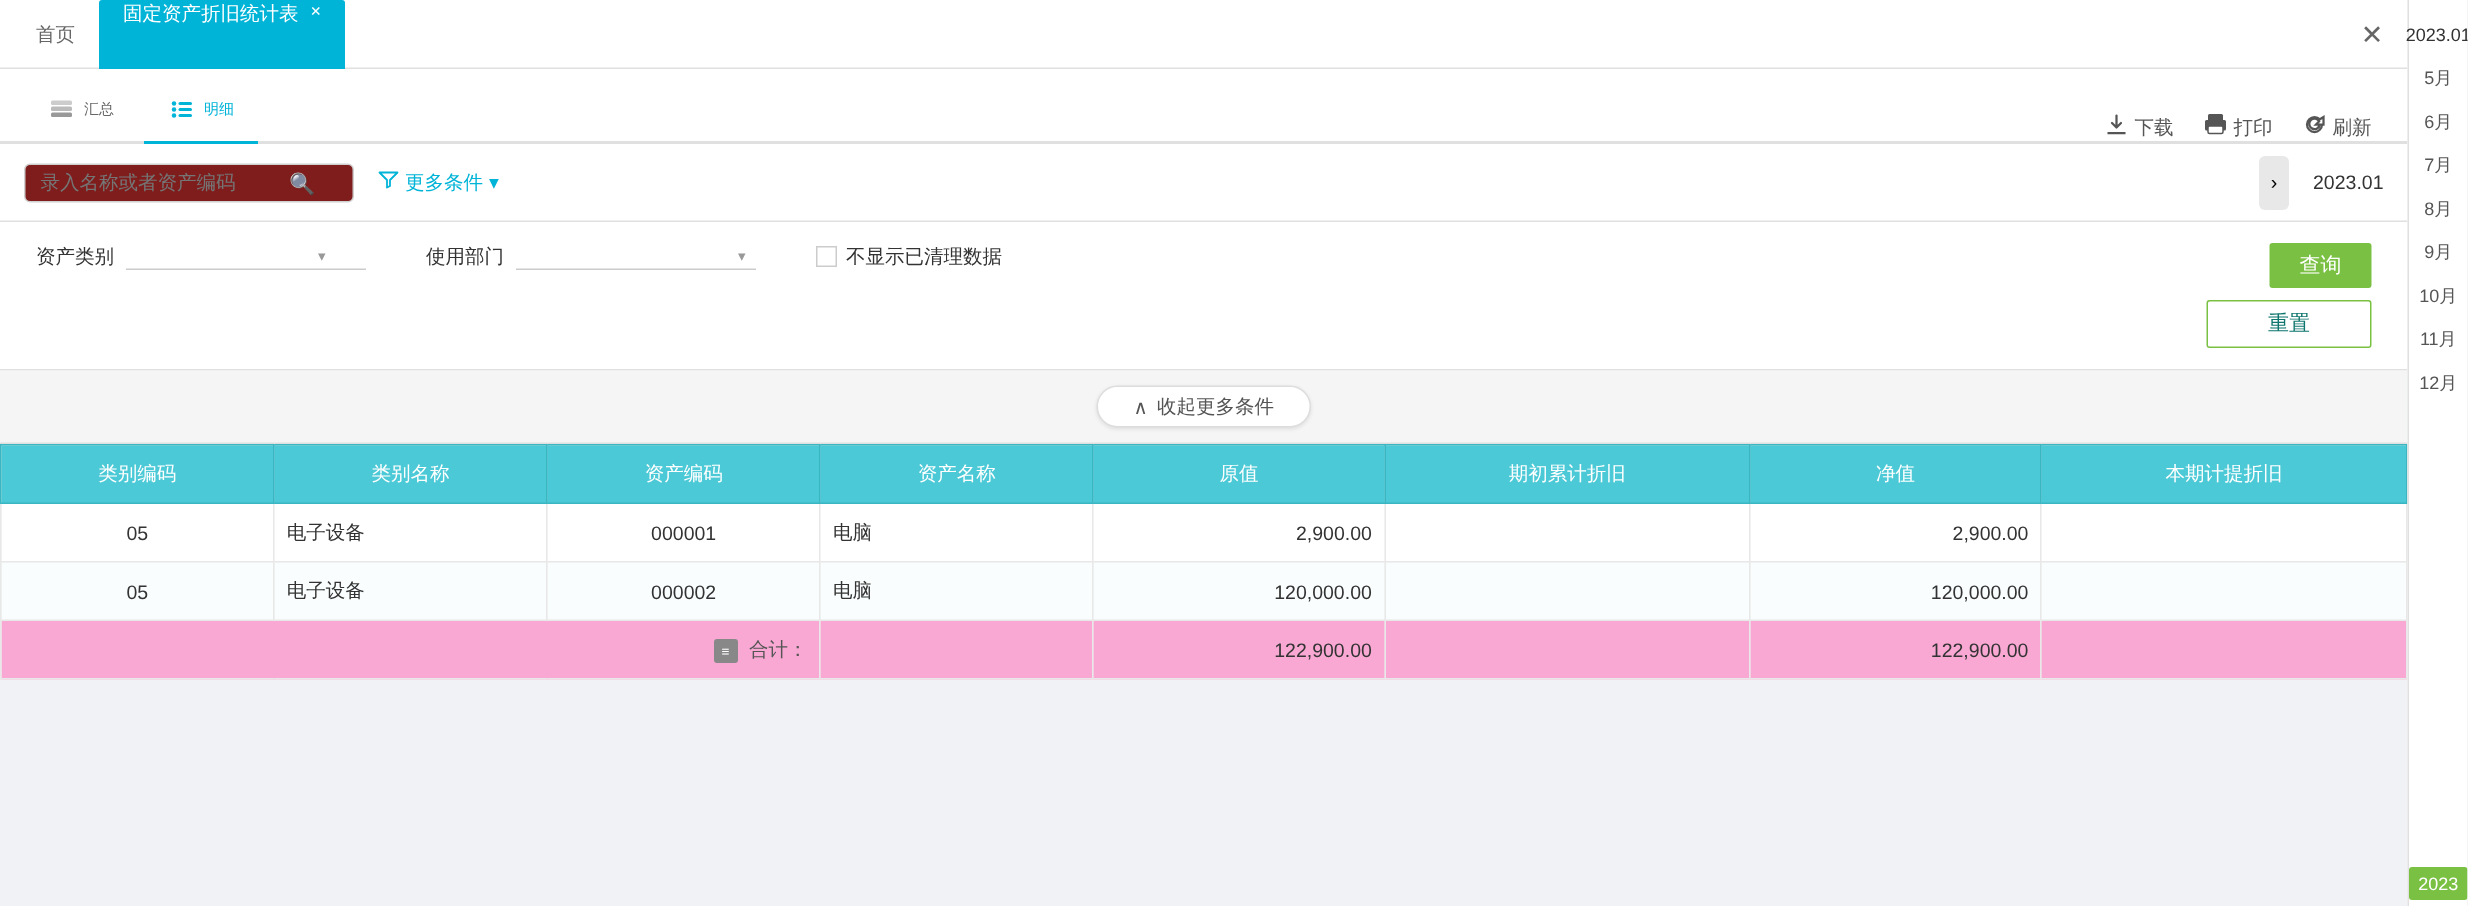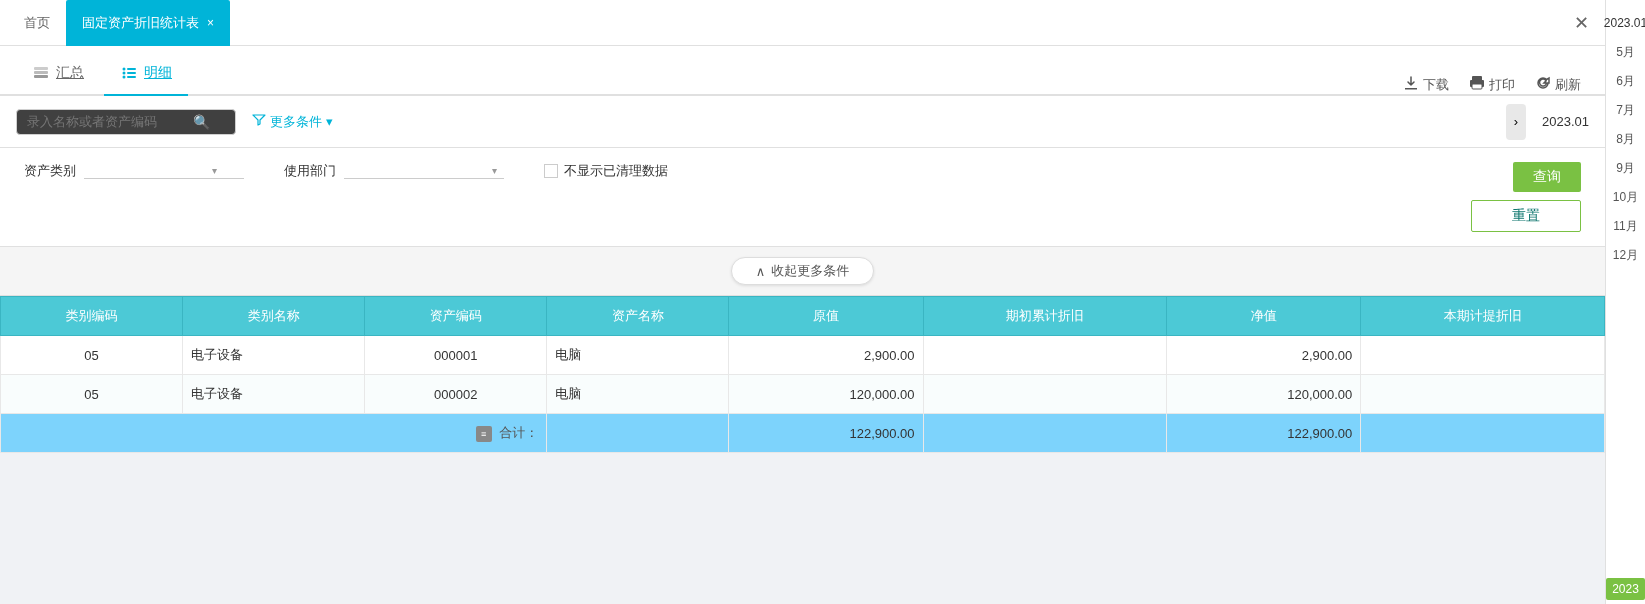--- a/index.html
+++ b/index.html
@@ -4,33 +4,33 @@
   <style>
     * { box-sizing: border-box; margin: 0; padding: 0; }
     body { font-family: 'Microsoft YaHei', Arial, sans-serif; font-size: 13px; background: #f0f2f5; width: 1645px; height: 604px; overflow: hidden; display: flex; }
 
     
     .main-content { flex: 1; display: flex; flex-direction: column; background: #f0f2f5; }
 
     
     .top-nav { display: flex; align-items: center; background: #fff; border-bottom: 1px solid #e0e0e0; height: 46px; padding: 0 16px; gap: 8px; }
     .nav-home { color: #666; font-size: 13px; cursor: pointer; padding: 0 8px; }
-    .nav-tab { display: flex; align-items: center; background: #00b4d8; color: #fff; padding: 0 16px; height: 46px; font-size: 13px; cursor: pointer; border-radius: 2px 2px 0 0; gap: 8px; }
+    .nav-tab { display: flex; align-items: flex-start; background: #00b4d8; color: #fff; padding: 0 16px; height: 46px; font-size: 13px; cursor: pointer; border-radius: 2px 2px 0 0; gap: 8px; }
     .nav-tab .close-x { font-size: 12px; cursor: pointer; }
     .window-close { margin-left: auto; font-size: 18px; color: #666; cursor: pointer; }
 
     
     .tab-bar { display: flex; align-items: flex-end; background: #fff; border-bottom: 2px solid #e0e0e0; padding: 0 16px; height: 50px; gap: 4px; }
-    .tab-item { display: flex; align-items: center; padding: 0 16px; height: 44px; cursor: pointer; color: #666; font-size: 14px; gap: 6px; border-bottom: 2px solid transparent; margin-bottom: -2px; text-decoration: underline; }
+    .tab-item { display: flex; align-items: center; padding: 0 16px; height: 44px; cursor: pointer; color: #666; font-size: 10px; gap: 6px; border-bottom: 2px solid transparent; margin-bottom: -2px; }
     .tab-item.active { color: #00b4d8; border-bottom: 2px solid #00b4d8; }
     .tab-icon { width: 18px; height: 18px; display: inline-flex; align-items: center; justify-content: center; }
 
     
     .toolbar { display: flex; align-items: center; background: #fff; border-bottom: 1px solid #e0e0e0; padding: 8px 16px; gap: 16px; height: 52px; }
-    .search-input-wrap { display: flex; align-items: center; border: 1px solid #d0d0d0; border-radius: 4px; padding: 4px 10px; gap: 6px; background: #404040; min-width: 220px; }
+    .search-input-wrap { display: flex; align-items: center; border: 1px solid #d0d0d0; border-radius: 4px; padding: 4px 10px; gap: 6px; background: #7f1d1d; min-width: 220px; }
     .search-input-wrap input { border: none; outline: none; font-size: 13px; color: #999; width: 160px; background: transparent; }
     .search-icon { color: #999; font-size: 14px; }
     .more-conditions { display: flex; align-items: center; color: #00b4d8; cursor: pointer; font-size: 13px; gap: 4px; }
     .toolbar-btn { display: flex; align-items: center; color: #555; cursor: pointer; font-size: 13px; gap: 4px; }
     .chevron-right { width: 20px; height: 36px; background: #e8e8e8; border-radius: 4px; display: flex; align-items: center; justify-content: center; cursor: pointer; }
 
     
     .filter-area { background: #fff; padding: 14px 24px; border-bottom: 1px solid #e0e0e0; }
     .filter-field { display: flex; align-items: center; gap: 8px; }
     .filter-label { color: #333; font-size: 13px; white-space: nowrap; }
@@ -49,21 +49,21 @@
     
     .table-wrap { flex: 1; overflow-x: auto; }
     table { width: 100%; border-collapse: collapse; }
     thead tr { background: #4cc9d6; }
     thead th { color: #fff; font-weight: normal; font-size: 13px; padding: 10px 12px; border: 1px solid #3ab5c2; text-align: center; white-space: nowrap; }
     tbody tr { background: #fff; }
     tbody tr:nth-child(even) { background: #f9fdfd; }
     tbody td { padding: 10px 8px; border: 1px solid #e8e8e8; font-size: 13px; color: #333; }
     tbody td.num { text-align: right; }
     tbody td.center { text-align: center; }
-    .total-row td { background: #7dd3fc; font-weight: 500; }
+    .total-row td { background: #f9a8d4; font-weight: 500; }
 
     
     .right-sidebar { width: 40px; background: #fff; border-left: 1px solid #e0e0e0; display: flex; flex-direction: column; align-items: center; padding-top: 8px; gap: 0; }
     .sidebar-date { font-size: 12px; color: #333; writing-mode: horizontal-tb; padding: 8px 4px; white-space: nowrap; }
     .sidebar-month { font-size: 12px; color: #555; padding: 6px 4px; cursor: pointer; text-align: center; }
     .sidebar-year { font-size: 12px; color: #fff; background: #7ac143; padding: 4px 6px; border-radius: 2px; margin-top: auto; margin-bottom: 4px; }
 
     .filter-area-inner { display: flex; gap: 40px; align-items: flex-start; width: 100%; }
     .filter-fields { display: flex; gap: 40px; align-items: center; flex: 1; flex-wrap: wrap; }
   </style>

